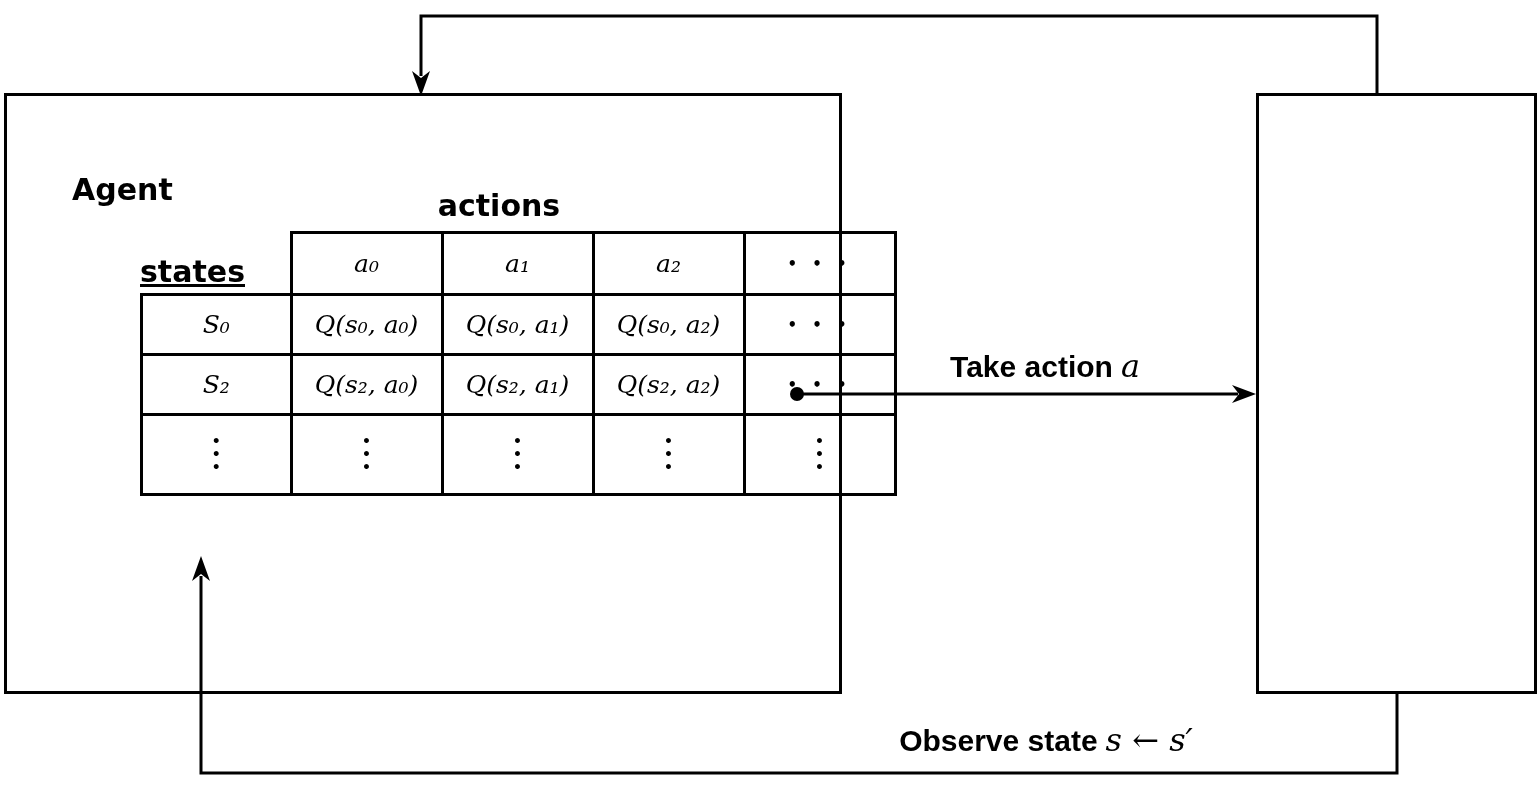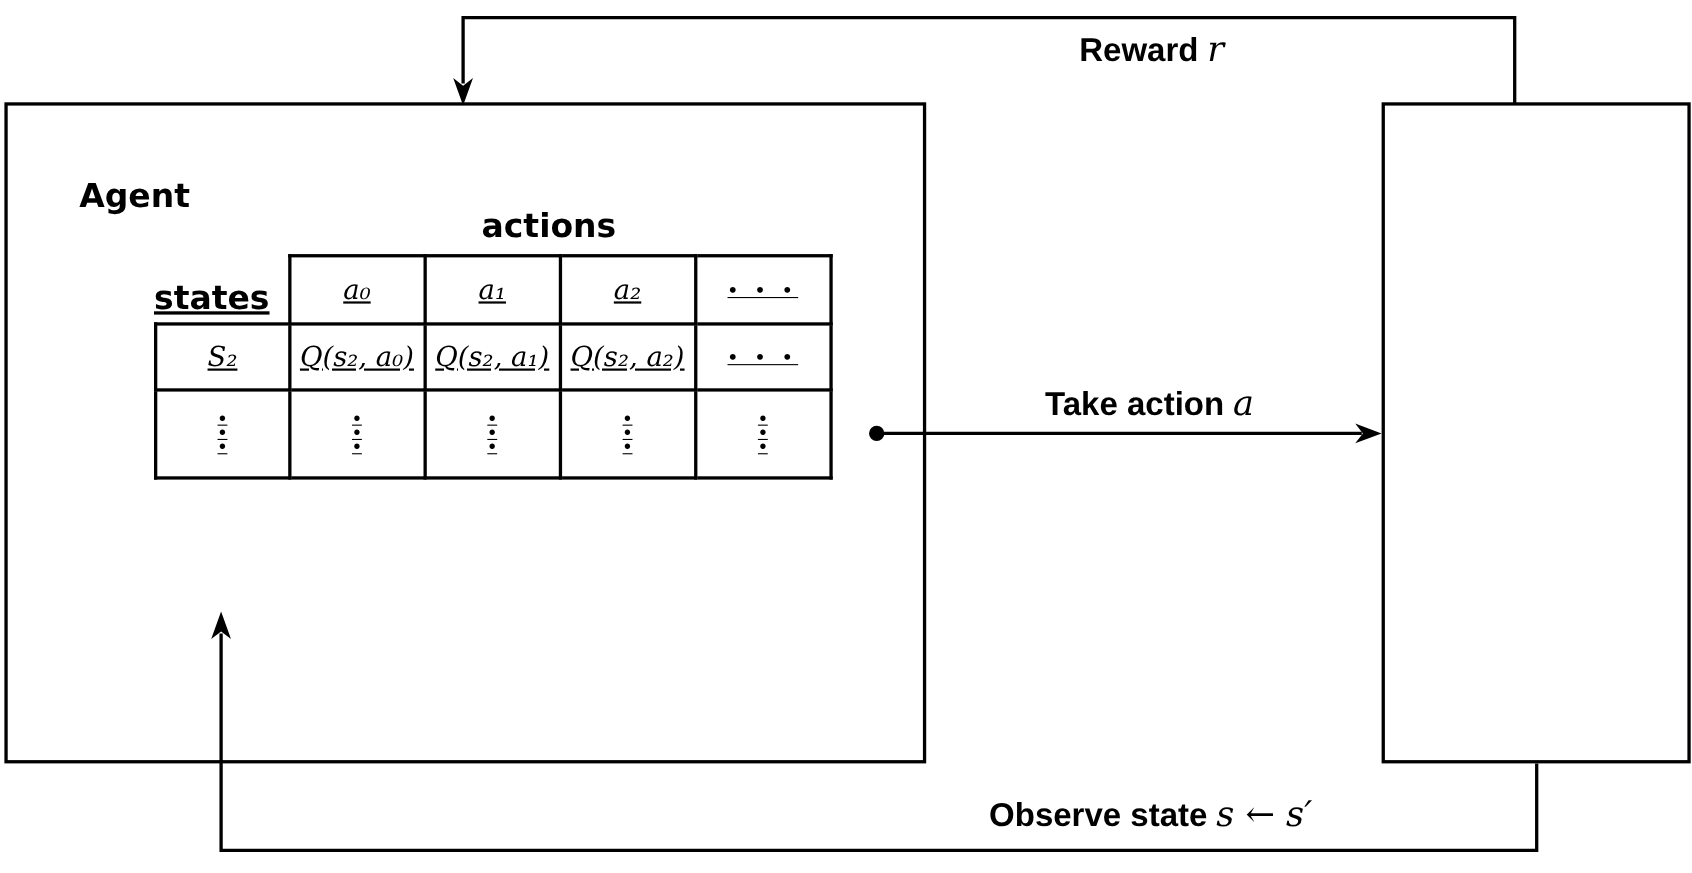--- a/index.html
+++ b/index.html
@@ -3,36 +3,36 @@
 <meta charset="utf-8">
 <style>
   html,body{margin:0;padding:0;background:#fff;}
   #stage{position:relative;width:1538px;height:794px;background:#ffffff;overflow:hidden;
          font-family:"Liberation Sans",sans-serif;color:#000;}
   
   .box{position:absolute;border:3px solid #000;background:transparent;box-sizing:border-box;z-index:1;}
   #agent-box{left:4px;top:93px;width:838px;height:601px;}
   #env-box{left:1256px;top:93px;width:281px;height:601px;}
   .comic{font-family:"DejaVu Sans",sans-serif;font-weight:bold;}
-  #agent-label{position:absolute;left:72px;top:161px;font-size:30px;z-index:3;}
+  #agent-label{position:absolute;left:72px;top:172px;font-size:30px;z-index:3;}
   #env-label{position:absolute;left:1259px;top:379px;width:275px;text-align:center;font-size:29px;z-index:3;}
   
   #connectors{position:absolute;left:0;top:0;z-index:2;pointer-events:none;}
   
   .arrow-label{position:absolute;z-index:3;font-weight:bold;font-size:30px;text-align:center;white-space:nowrap;}
   .mathvar{font-family:"DejaVu Serif",serif;font-style:italic;font-weight:normal;font-size:32px;margin-left:8px;}
   #reward-label{left:897px;top:25px;width:300px;}
   #take-action-label{left:895px;top:347px;width:300px;}
   #observe-label{left:846px;top:721px;width:400px;text-align:center;}
   
   #qtable{position:absolute;left:140px;top:231px;width:600px;border-collapse:collapse;
           table-layout:fixed;z-index:3;}
   #qtable td{border:3px solid #000;text-align:center;vertical-align:middle;
              font-family:"DejaVu Serif",serif;font-style:italic;font-size:25px;
-             padding:0;overflow:hidden;text-decoration:underline;}
+             padding:14px;overflow:hidden;}
   #qtable td.ghost{border:none;background:transparent;}
   #qtable td.hdots{font-style:normal;font-family:"DejaVu Sans",sans-serif;
                    font-size:15px;letter-spacing:5px;font-weight:bold;}
   #qtable td.vdots{font-style:normal;font-family:"DejaVu Sans",sans-serif;
                    font-size:14px;font-weight:bold;white-space:pre;line-height:13px;}
   #actions-label{position:absolute;left:399px;top:188px;width:200px;text-align:center;font-size:30px;z-index:3;}
   #states-label{position:absolute;left:140px;top:252px;width:122px;height:40px;line-height:40px;
                 text-align:left;font-size:30px;z-index:3;text-decoration:underline;}
 </style>
 </head>
@@ -51,41 +51,45 @@
 
     <path d="M 1397 694 L 1397 773 L 201 773 L 201 576" fill="none" stroke="#000" stroke-width="3"></path>
     <polygon points="201,556 192,581 201,574 210,581" fill="#000"></polygon>
   </svg>
 
   <div class="box" id="agent-box"></div>
   <div class="box" id="env-box"></div>
 
   <div class="comic" id="agent-label">Agent</div>
 
-  <div class="arrow-label" id="reward-label">
-    <span>Reward</span><span class="mathvar">r</span>
-  </div>
   <div class="arrow-label" id="take-action-label">
     <span>Take action</span><span class="mathvar">a</span>
   </div>
   <div class="arrow-label" id="observe-label">
     <span>Observe state</span><span class="mathvar">s ← s′</span>
   </div>
 
   <div class="comic" id="actions-label">actions</div>
   <div class="comic" id="states-label">states</div>
 
   <table id="qtable">
     <tbody>
         <tr style="height:62px;">
       <td class="ghost" style="width:120px;"></td>
       <td style="width:120px;">a₀</td>
       <td style="width:120px;margin-top:41px;">a₁</td>
       <td style="width:120px;">a₂</td>
       <td class="hdots" style="width:120px;">• • •</td>
+    </tr>
+    <tr style="height:60px;">
+      <td>S₀</td>
+      <td>Q(s₀, a₀)</td>
+      <td>Q(s₀, a₁)</td>
+      <td>Q(s₀, a₂)</td>
+      <td class="hdots">• • •</td>
     </tr>
     <tr style="height:60px;margin-top:25px;">
       <td>S₂</td>
       <td>Q(s₂, a₀)</td>
       <td>Q(s₂, a₁)</td>
       <td>Q(s₂, a₂)</td>
       <td class="hdots">• • •</td>
     </tr>
     <tr style="height:80px;">
       <td class="vdots">•

